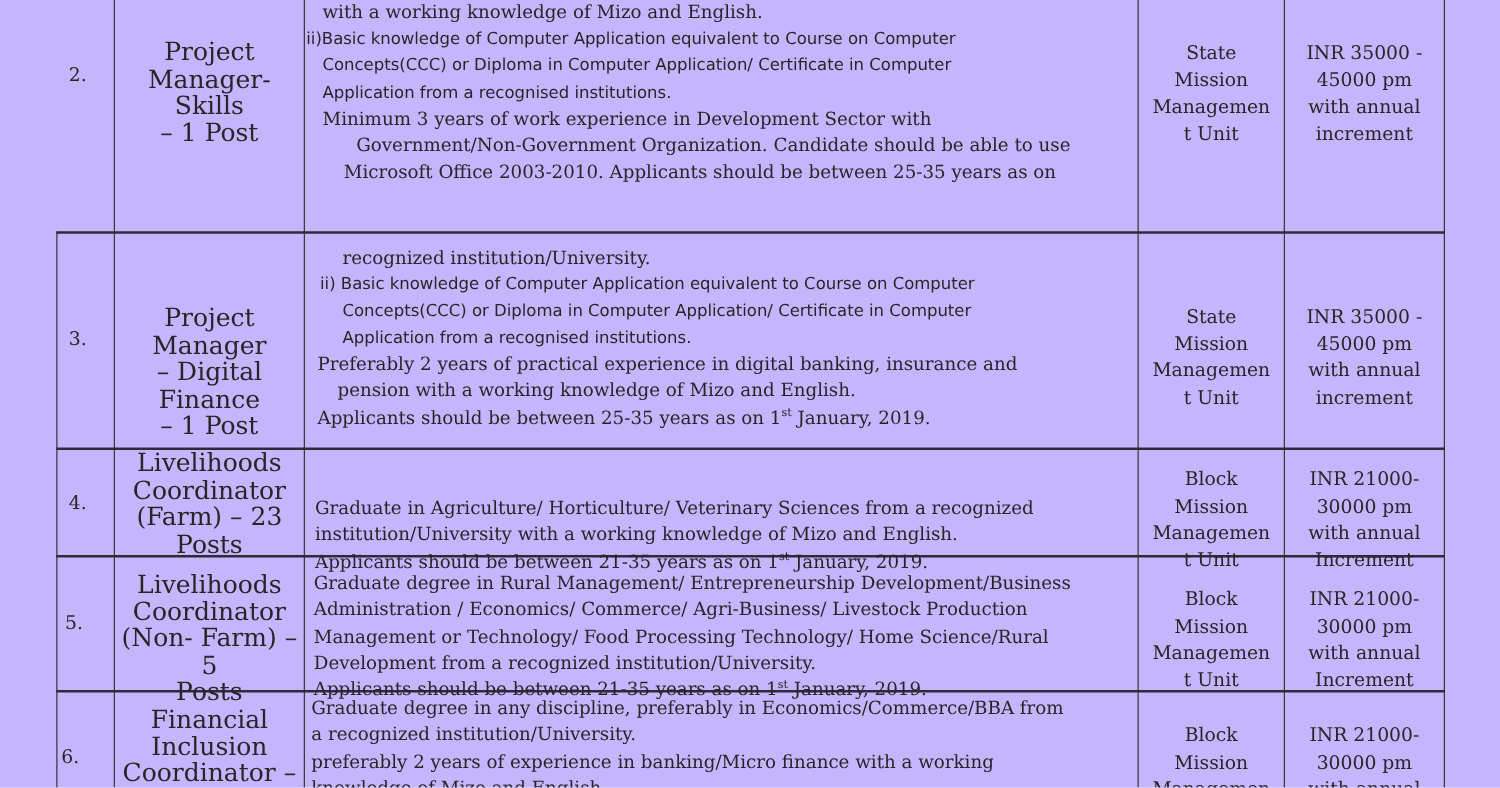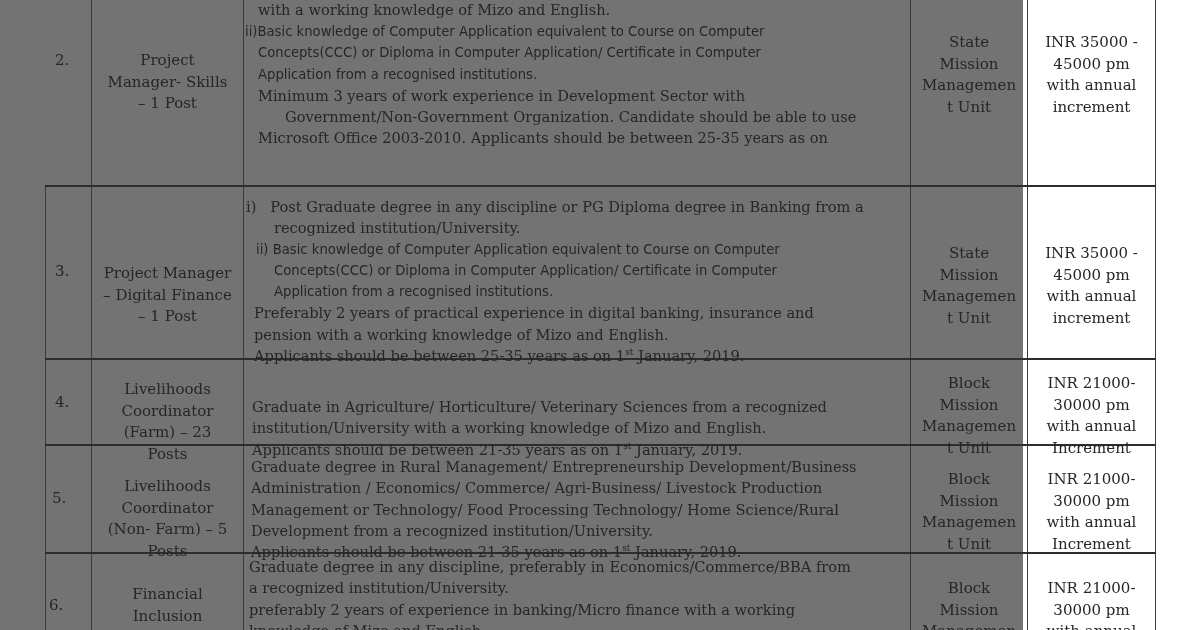--- a/index.html
+++ b/index.html
@@ -3,27 +3,27 @@
 <meta charset="utf-8">
 <style>
   html, body { margin: 0; padding: 0; }
   body {
     width: 1200px; height: 630px; overflow: hidden;
     background: #ffffff;
     font-family: "DejaVu Serif", "Liberation Serif", serif;
     color: #262626;
     position: relative;
   }
-  .page { position: absolute; left: 0; top: 0; width: 1023px; height: 630px; background: #737373; }
+  .page { position: absolute; left: 0; top: 0; width: 1200px; height: 630px; background: #c4b5fd; }
   .vline { position: absolute; width: 1px; background: #3a3a3a; top: 0; }
   .hline { position: absolute; height: 2px; background: #2e2a3a; }
   .cell { position: absolute; box-sizing: border-box; }
   .center { text-align: center; }
   .sno { font-size: 15px; }
-  .post { font-size: 15px; line-height: 21.5px; margin-top: 19px; }
+  .post { font-size: 20px; line-height: 21.5px; }
   .qual { font-size: 14.6px; line-height: 21.3px; white-space: nowrap; }
   .qual .sans { font-family: "DejaVu Sans", "Liberation Sans", sans-serif; font-size: 13.2px; }
   .unit, .pay { font-size: 15px; line-height: 21.5px; }
   sup { font-size: 9px; vertical-align: 6px; line-height: 0; }
   .line { display: block; }
 </style>
 </head>
 <body>
 
 <div class="page">
@@ -49,21 +49,21 @@
     <span class="line">Project</span>
     <span class="line">Manager- Skills</span>
     <span class="line">– 1 Post</span>
   </div>
   <div class="cell qual" style="left:245px; top:21px;">
     <span class="line sans">ii)Basic knowledge of Computer Application equivalent to Course on Computer</span>
     <span class="line sans" style="padding-left:13px;">Concepts(CCC) or Diploma in Computer Application/ Certificate in Computer</span>
     <span class="line sans" style="padding-left:13px;">Application from a recognised institutions.</span>
     <span class="line" style="padding-left:13px;">Minimum 3 years of work experience in Development Sector with</span>
     <span class="line" style="padding-left:13px;margin-left:27px;">Government/Non-Government Organization. Candidate should be able to use</span>
-    <span class="line" style="padding-left:13px;">Microsoft Office 2003-2010. Applicants should be between 25-35 years as on</span>
+    <span class="line" style="padding-left:30px;">Microsoft Office 2003-2010. Applicants should be between 25-35 years as on</span>
   </div>
   <div class="cell unit center" style="left:911px; width:116px; top:32px;">
     <span class="line">State</span>
     <span class="line">Mission</span>
     <span class="line">Managemen</span>
     <span class="line">t Unit</span>
   </div>
   <div class="cell pay center" style="left:1028px; width:127px; top:32px;">
     <span class="line">INR 35000 -</span>
     <span class="line">45000 pm</span>
@@ -71,27 +71,26 @@
     <span class="line">increment</span>
   </div>
 
   <div class="cell sno" style="left:55px; top:262px;">3.</div>
   <div class="cell post center" style="left:92px; width:151px; top:244px;">
     <span class="line">Project Manager</span>
     <span class="line">– Digital Finance</span>
     <span class="line">– 1 Post</span>
   </div>
   <div class="cell qual" style="left:246px; top:196px;">
-    <span class="line" style="white-space:pre;">i)   Post Graduate degree in any discipline or PG Diploma degree in Banking from a</span>
     <span class="line" style="padding-left:28px;">recognized institution/University.</span>
     <span class="line sans" style="padding-left:10px;">ii) Basic knowledge of Computer Application equivalent to Course on Computer</span>
     <span class="line sans" style="padding-left:28px;">Concepts(CCC) or Diploma in Computer Application/ Certificate in Computer</span>
     <span class="line sans" style="padding-left:28px;">Application from a recognised institutions.</span>
     <span class="line" style="padding-left:8px;">Preferably 2 years of practical experience in digital banking, insurance and</span>
-    <span class="line" style="padding-left:8px;">pension with a working knowledge of Mizo and English.</span>
+    <span class="line" style="padding-left:8px;margin-left:16px;">pension with a working knowledge of Mizo and English.</span>
     <span class="line" style="padding-left:8px;">Applicants should be between 25-35 years as on 1<sup>st</sup> January, 2019.</span>
   </div>
   <div class="cell unit center" style="left:911px; width:116px; top:243px;">
     <span class="line">State</span>
     <span class="line">Mission</span>
     <span class="line">Managemen</span>
     <span class="line">t Unit</span>
   </div>
   <div class="cell pay center" style="left:1028px; width:127px; top:243px;">
     <span class="line">INR 35000 -</span>

